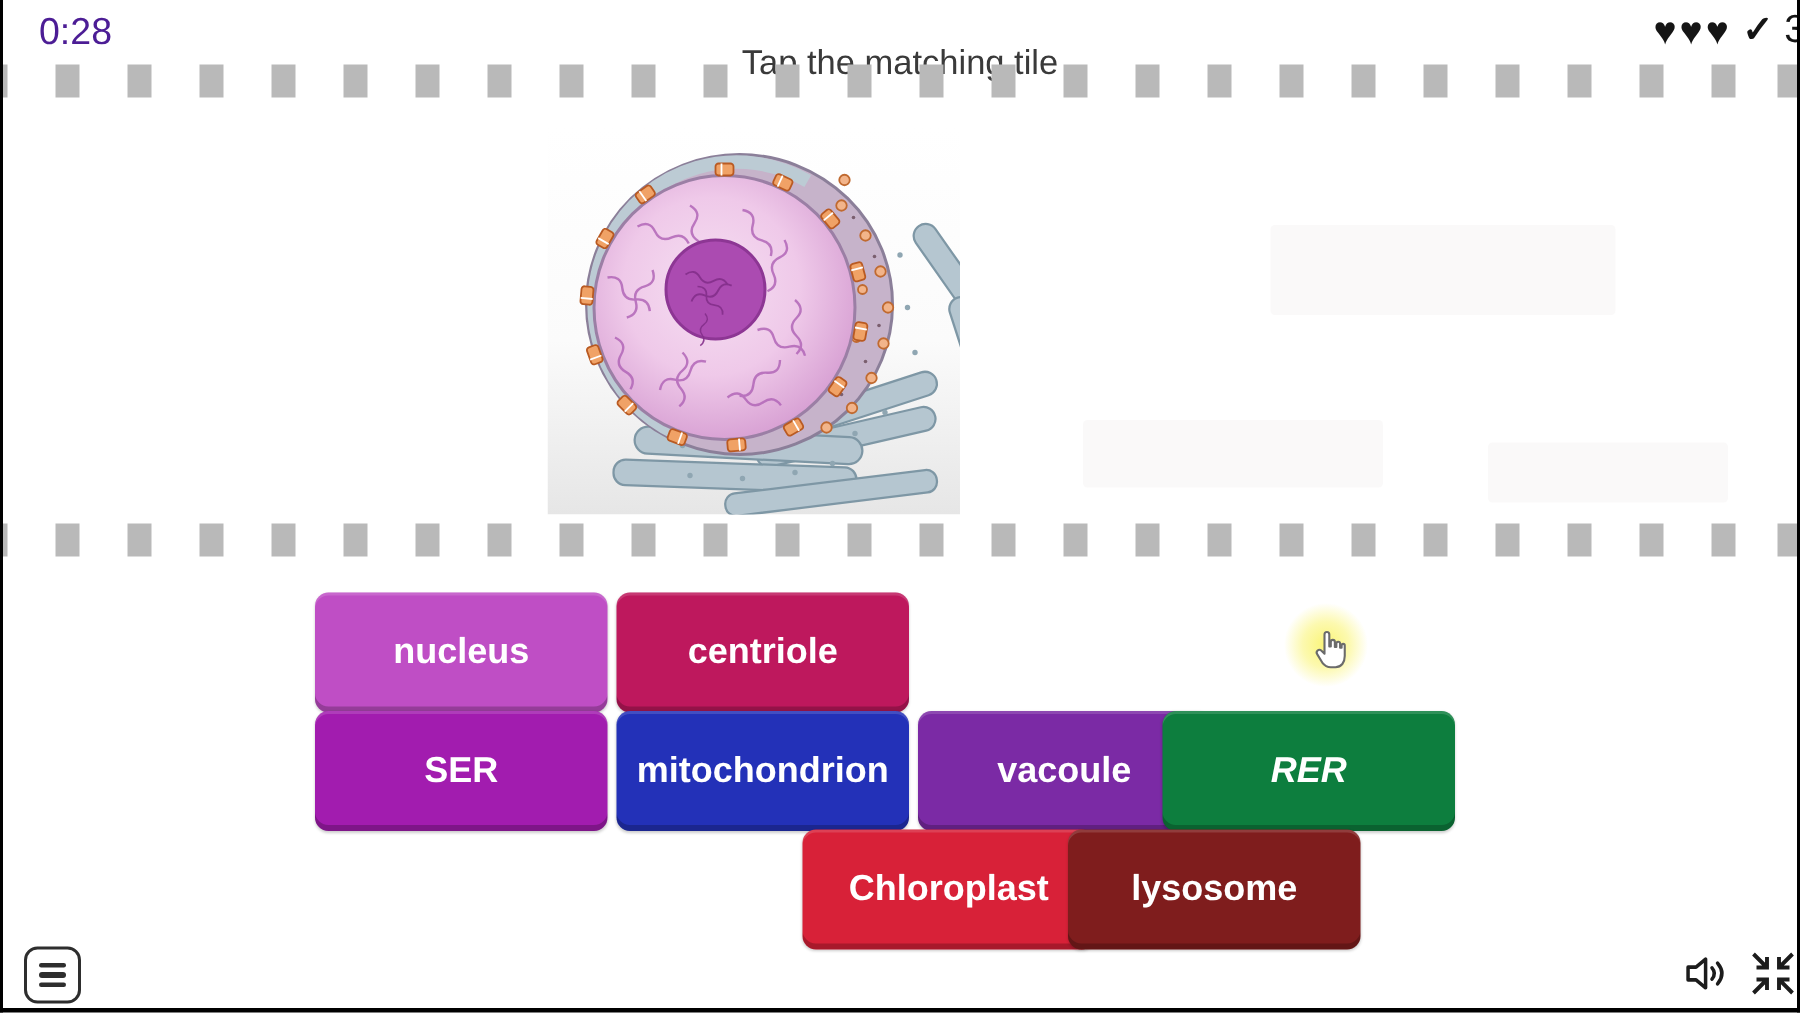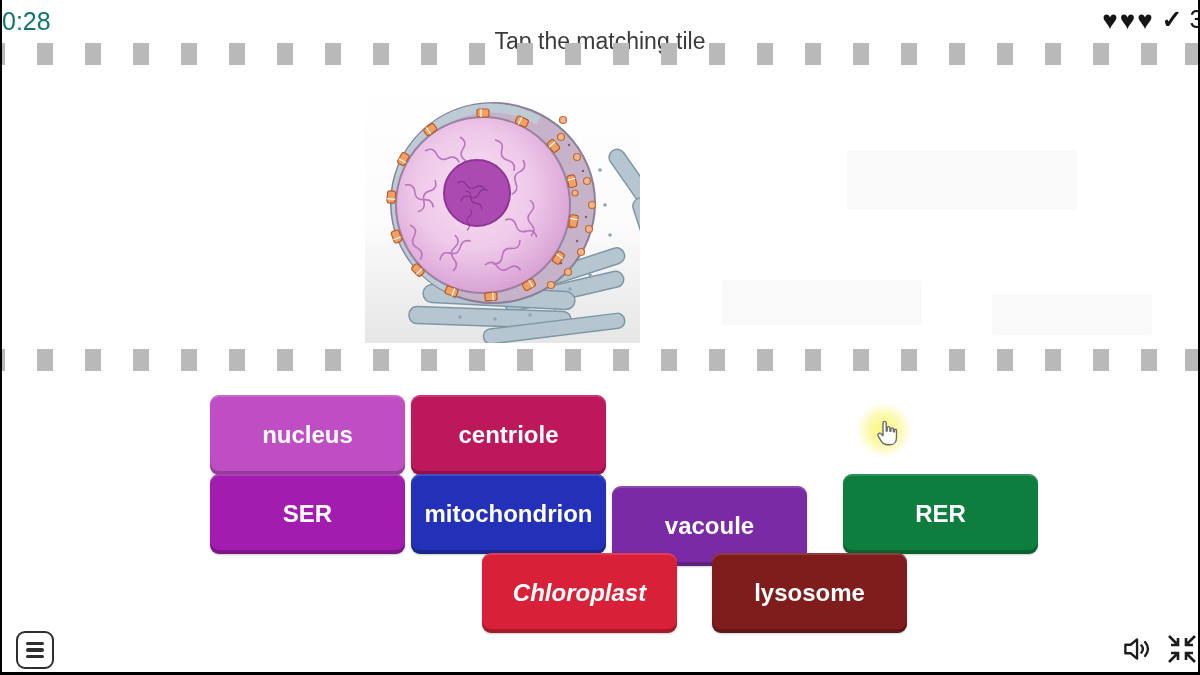--- a/index.html
+++ b/index.html
@@ -3,21 +3,21 @@
 <meta charset="utf-8">
 <style>
   * { margin:0; padding:0; box-sizing:border-box; }
   html,body { width:1200px; height:675px; overflow:hidden; }
   body {
     font-family:"Liberation Sans", sans-serif;
     background:#ffffff; position:relative;
     border-left:2px solid #000; border-right:2px solid #000; border-bottom:3px solid #000;
   }
   
-  .timer { position:absolute; left:0; top:7px; font-size:25px; color:#0f766e; }
+  .timer { position:absolute; left:24px; top:7px; font-size:25px; color:#4c1d95; }
   .title { position:absolute; left:0; right:0; top:8px; text-align:center; font-size:23px; color:#3a3a3a; font-weight:500;margin-top:20px; }
   .status { position:absolute; right:-6px; top:4px; display:flex; align-items:center; gap:7px; color:#151515; }
   .hearts { font-size:26px; letter-spacing:2px; line-height:1; }
   .check  { font-size:25px; font-weight:700; }
   .score  { font-size:26px; }
   
   .strip { position:absolute; left:0; right:0; height:22px;
     background:repeating-linear-gradient(90deg,#b9b9b9 0 16px, rgba(0,0,0,0) 16px 48px);
     background-position:-13px 0; }
   .strip.top { top:43px; } .strip.bottom { top:349px; }
@@ -26,22 +26,22 @@
   
   .qimg { position:absolute; left:363px; top:85px; width:275px; height:258px; }
   
   .tile { position:absolute; width:195px; height:80px; border:0; border-radius:9px;
     display:flex; align-items:center; justify-content:center;
     color:#fff; font-size:24px; font-weight:600; font-family:"Liberation Sans",sans-serif;
     box-shadow: inset 0 2px 0 rgba(255,255,255,.14), inset 0 -4px 0 rgba(0,0,0,.22), 0 1px 2px rgba(0,0,0,.2);
     cursor:pointer; }
   .t0 { left:208px; top:395px; } .t1 { left:409px; top:395px; }
   .t2 { left:208px; top:474px; } .t3 { left:409px; top:474px; }
-  .t4 { left:610px; top:474px;margin-top:12px; } .t5 { left:841px; top:474px; }
-  .t6 { left:480px; top:553px;font-style:italic; } .t7 { left:710px; top:553px; }
+  .t4 { left:610px; top:474px; } .t5 { left:773px; top:474px;font-style:italic; }
+  .t6 { left:533px; top:553px; } .t7 { left:710px; top:553px; }
   
   .glow { position:absolute; left:854px; top:402px; width:56px; height:56px; border-radius:50%;
     background:radial-gradient(closest-side, rgba(250,244,110,.95), rgba(250,244,110,.55) 55%, rgba(250,244,110,0)); }
   .hand { position:absolute; left:872px; top:419px; }
   
   .menu-btn { position:absolute; left:14px; top:631px; width:38px; height:38px;
     border:2.5px solid #2e2e2e; border-radius:9px; background:#fff;
     display:flex; flex-direction:column; align-items:center; justify-content:center; gap:3.5px; cursor:pointer; }
   .menu-btn span { display:block; width:18px; height:3.2px; background:#2e2e2e; border-radius:2px; }
   .snd-btn  { position:absolute; left:1116px; top:632px; width:36px; height:36px; background:none; border:0; cursor:pointer; }

